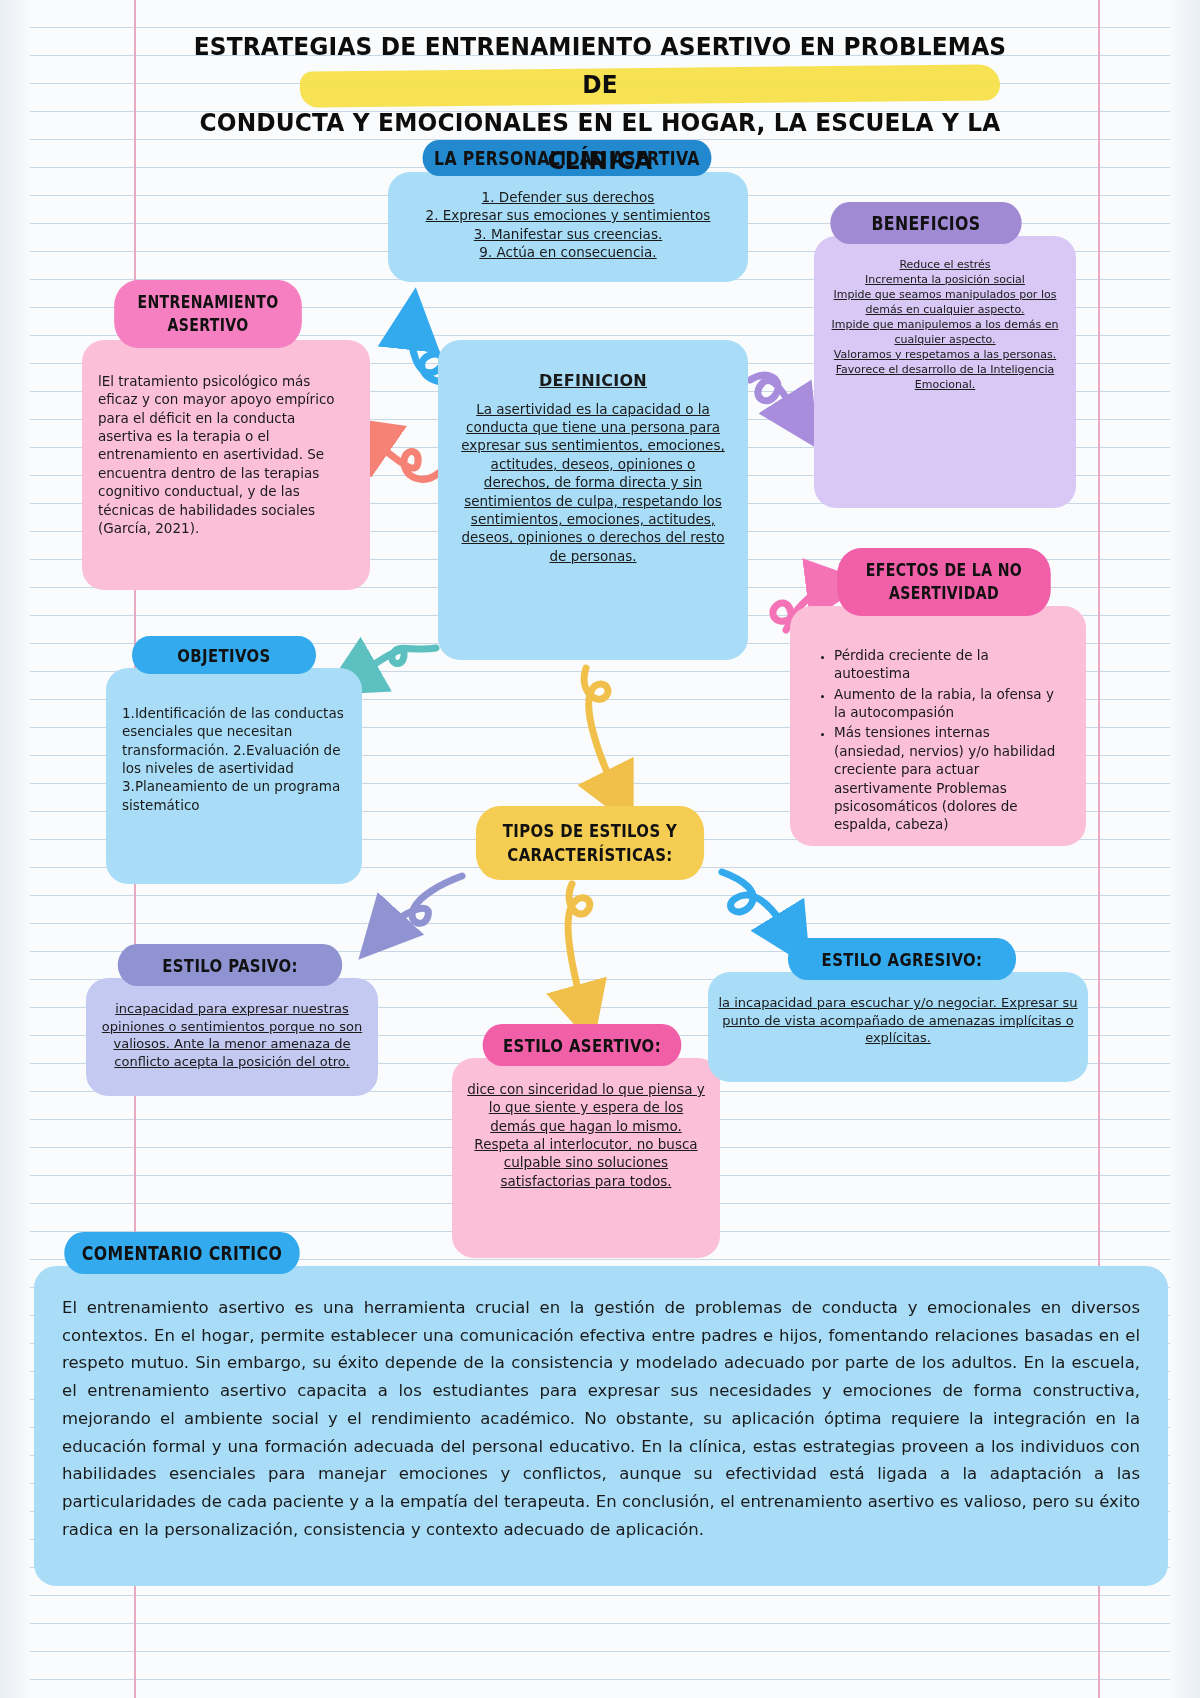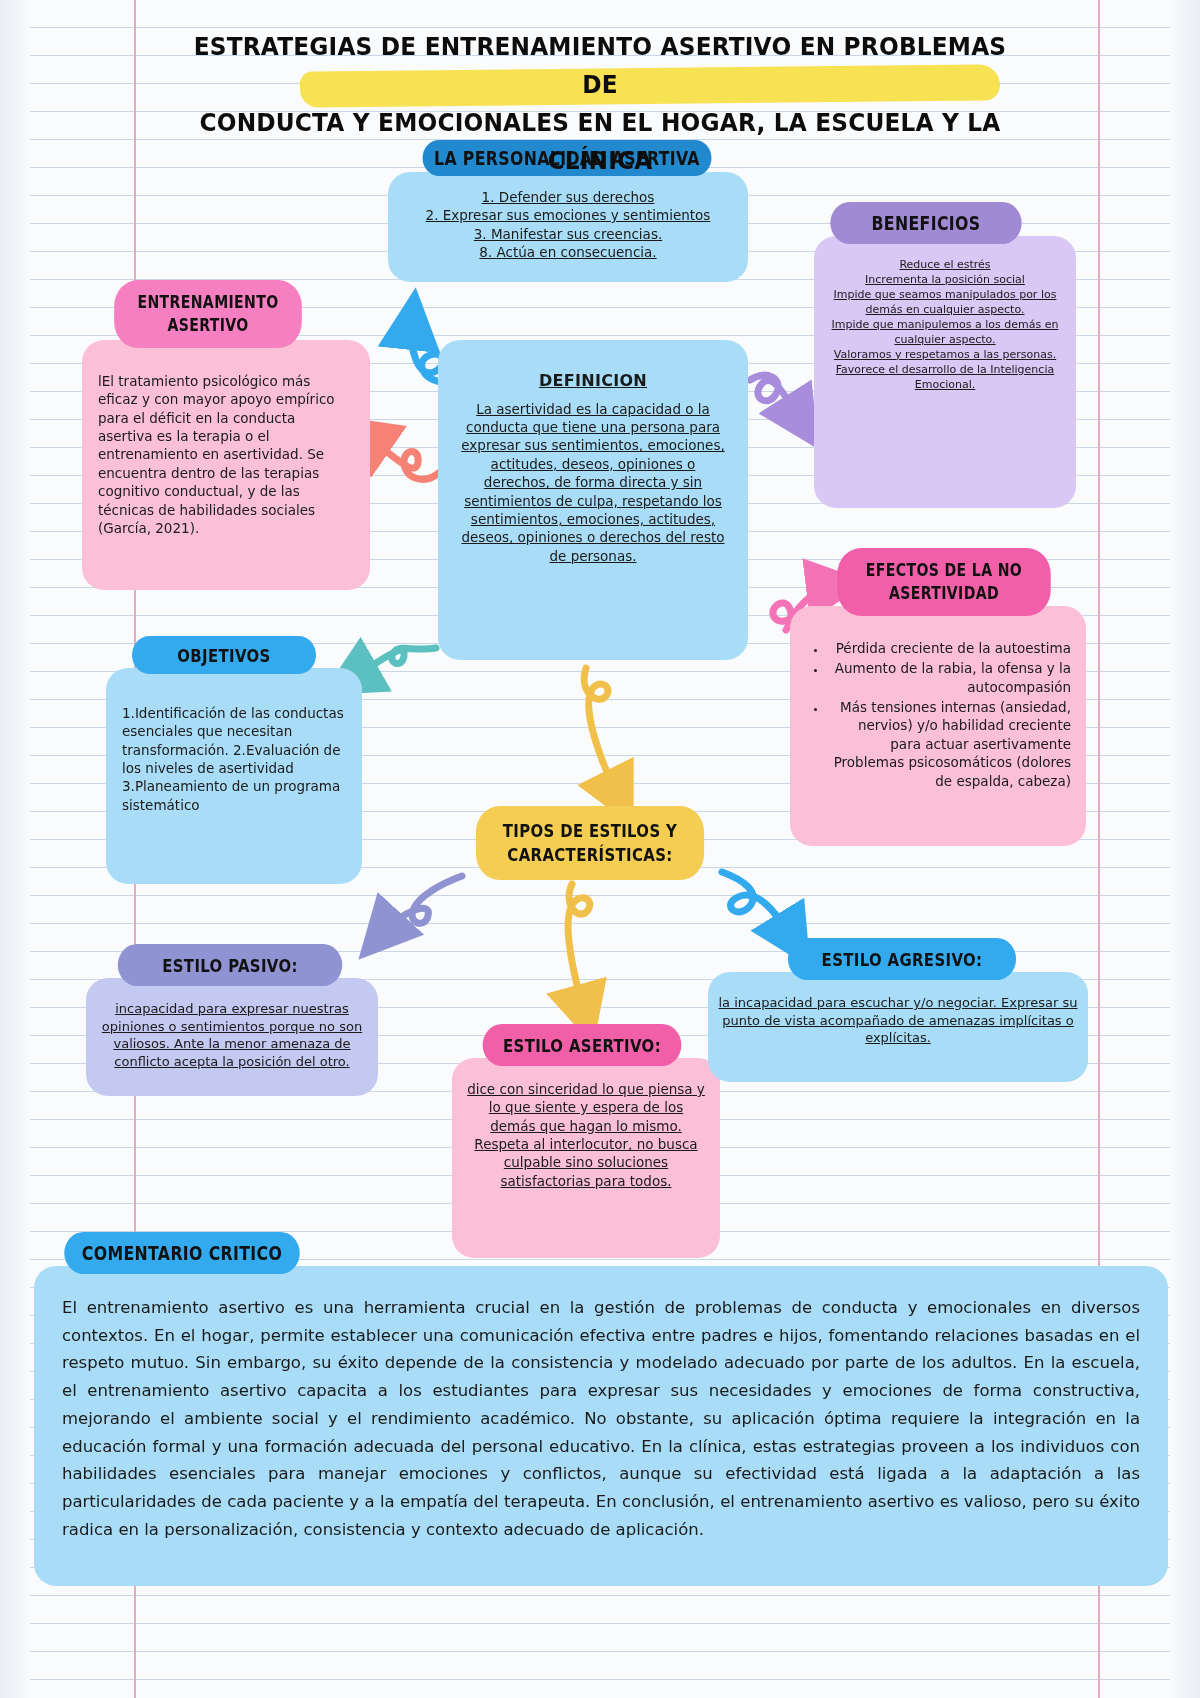--- a/index.html
+++ b/index.html
@@ -78,21 +78,21 @@
   #ent-body{left:82px;top:340px;width:288px;height:250px;background:#fbc0d8;padding:32px 16px 0;box-sizing:border-box;font-size:13.5px;}
 
   #def-body{left:438px;top:340px;width:310px;height:320px;background:#a9ddf7;padding:24px 18px 0;box-sizing:border-box;font-size:13.5px;}
   #def-title{font-weight:bold;font-size:16px;text-align:center;margin-bottom:8px;letter-spacing:.3px;margin-top:6px;}
 
   #ben-head{left:822px;top:202px;width:208px;height:42px;background:#a18ad4;font-size:19px;}
   #ben-body{left:814px;top:236px;width:262px;height:272px;background:#d9c8f5;padding:22px 12px 0;box-sizing:border-box;font-size:11px;}
 
   #efe-head{left:828px;top:548px;width:232px;height:68px;background:#f05fa8;font-size:17px;flex-direction:column;line-height:1.35;}
   #efe-body{left:790px;top:606px;width:296px;height:240px;background:#fbbfd7;padding:32px 14px 0 14px;box-sizing:border-box;font-size:13.5px;}
-  #efe-body ul{margin:1px;padding-left:22px;text-align:right;}
+  #efe-body ul{margin:8px;padding-left:22px;}
   #efe-body li{margin-bottom:2px;}
   #efe-body li::marker{font-size:11px;}
 
   #obj-head{left:124px;top:636px;width:200px;height:38px;background:#33aaee;font-size:18px;}
   #obj-body{left:106px;top:668px;width:256px;height:216px;background:#a9ddf7;padding:36px 16px 0;box-sizing:border-box;font-size:13.5px;}
 
   #tipos-head{left:466px;top:806px;width:248px;height:74px;background:#f4cd52;font-size:18px;flex-direction:column;line-height:1.35;}
 
   #pas-head{left:108px;top:944px;width:244px;height:42px;background:#8f93d2;font-size:18px;}
   #pas-body{left:86px;top:978px;width:292px;height:118px;background:#c4c9f2;padding:22px 14px 0;box-sizing:border-box;font-size:13px;}
@@ -182,21 +182,21 @@
 
   <g>
     <path d="M722,872 C744,880 760,892 750,906 C738,920 722,906 736,898 C756,886 776,912 792,938" fill="none" stroke="#33aaee" stroke-width="7" stroke-linecap="round" marker-end="url(#ah-blue)"></path>
   </g>
 </svg>
 
 <div class="node body center" id="pers-body">
   <div>1. Defender sus derechos</div>
   <div>2. Expresar sus emociones y sentimientos</div>
   <div>3. Manifestar sus creencias.</div>
-  <div>8. Actúa en consecuencia.</div>
+  <div>9. Actúa en consecuencia.</div>
 </div>
 <div class="node pill" id="pers-head">LA PERSONALIDAD ASERTIVA</div>
 
 <div class="node body left" id="ent-body">lEl tratamiento psicológico más eficaz y con mayor apoyo empírico para el déficit en la conducta asertiva es la terapia o el entrenamiento en asertividad. Se encuentra dentro de las terapias cognitivo conductual, y de las técnicas de habilidades sociales (García, 2021).</div>
 <div class="node pill" id="ent-head">
   <span>ENTRENAMIENTO</span>
   <span>ASERTIVO</span>
 </div>
 
 <div class="node body center" id="def-body">

